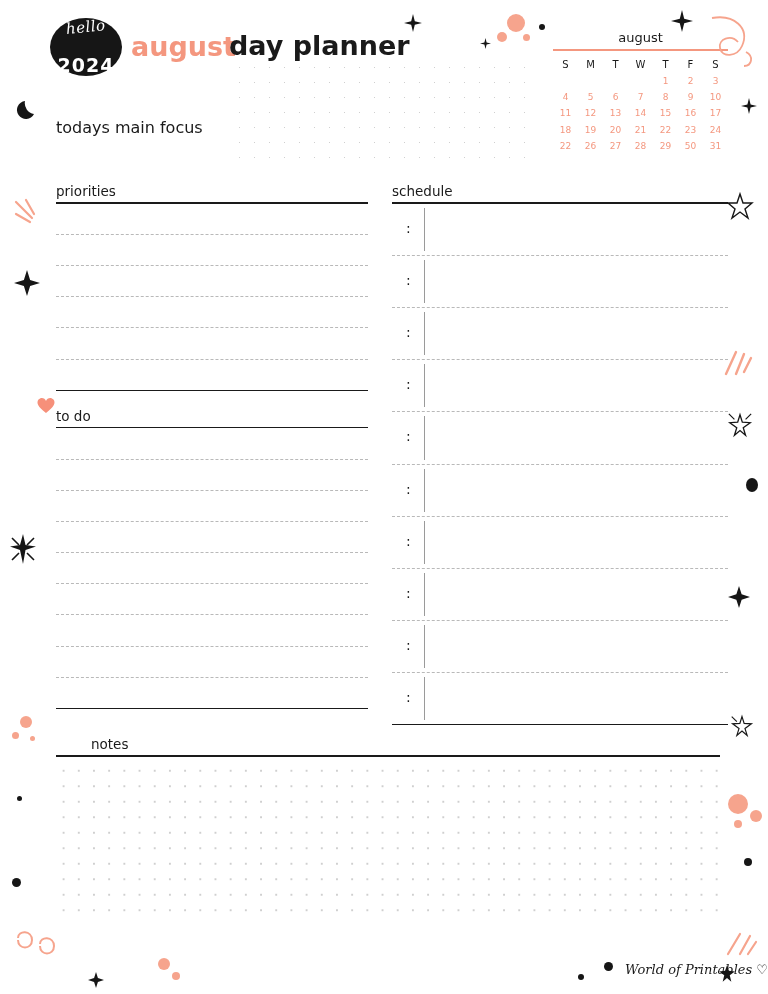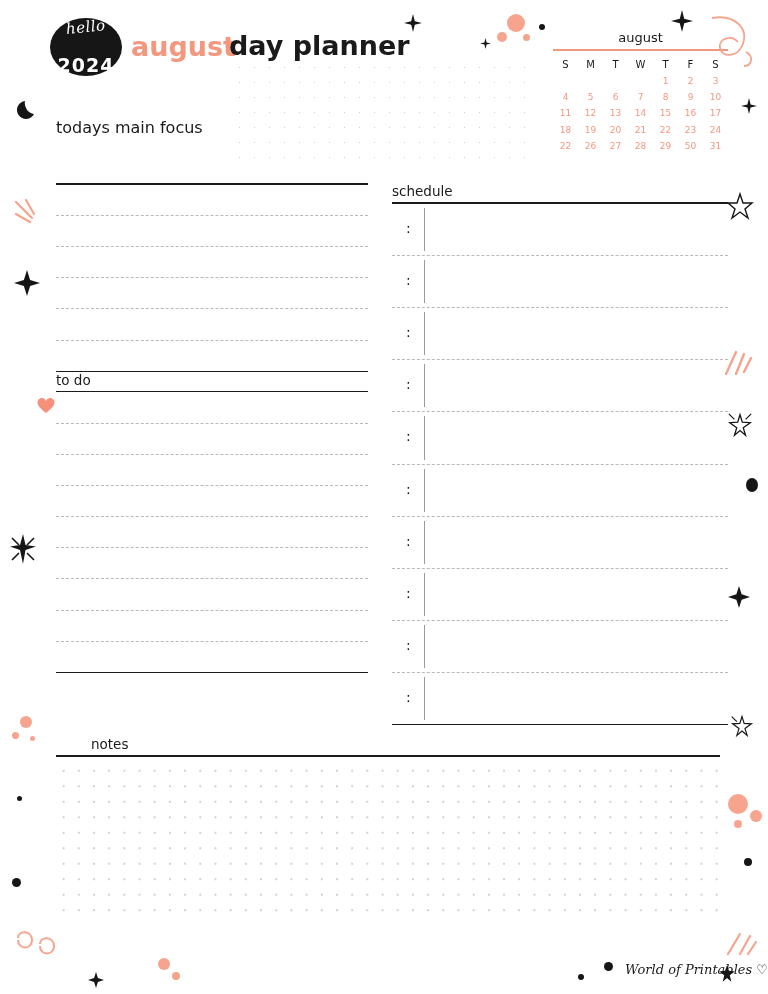--- a/index.html
+++ b/index.html
@@ -138,21 +138,21 @@
   .line-dashed {
     border-bottom: 1px dashed #b9b9b9;
     height: 30.2px;
   }
   .line-solid-end {
     border-bottom: 1.6px solid #1a1a1a;
     height: 30.2px;
   }
 
   
-  .todo-head { }
+  .todo-head { margin-top: 17px; }
 
   
   .sched-row {
     height: 51.2px;
     position: relative;
     border-bottom: 1px dashed #b9b9b9;
   }
   .sched-row:last-child { border-bottom: 1.6px solid #1a1a1a; }
   .sched-colon {
     position: absolute;
@@ -273,20 +273,21 @@
           <td>50</td>
           <td>31</td>
         </tr>
       </tbody>
     </table>
   </div>
 
   <div class="focus-label">todays main focus</div>
 
   <div class="col-left">
+    <div class="sec-head">priorities</div>
     <div class="rule-solid"></div>
     <div class="lines">
       <div class="line-dashed"></div>
       <div class="line-dashed"></div>
       <div class="line-dashed"></div>
       <div class="line-dashed"></div>
       <div class="line-dashed"></div>
       <div class="line-solid-end"></div>
     </div>
 

